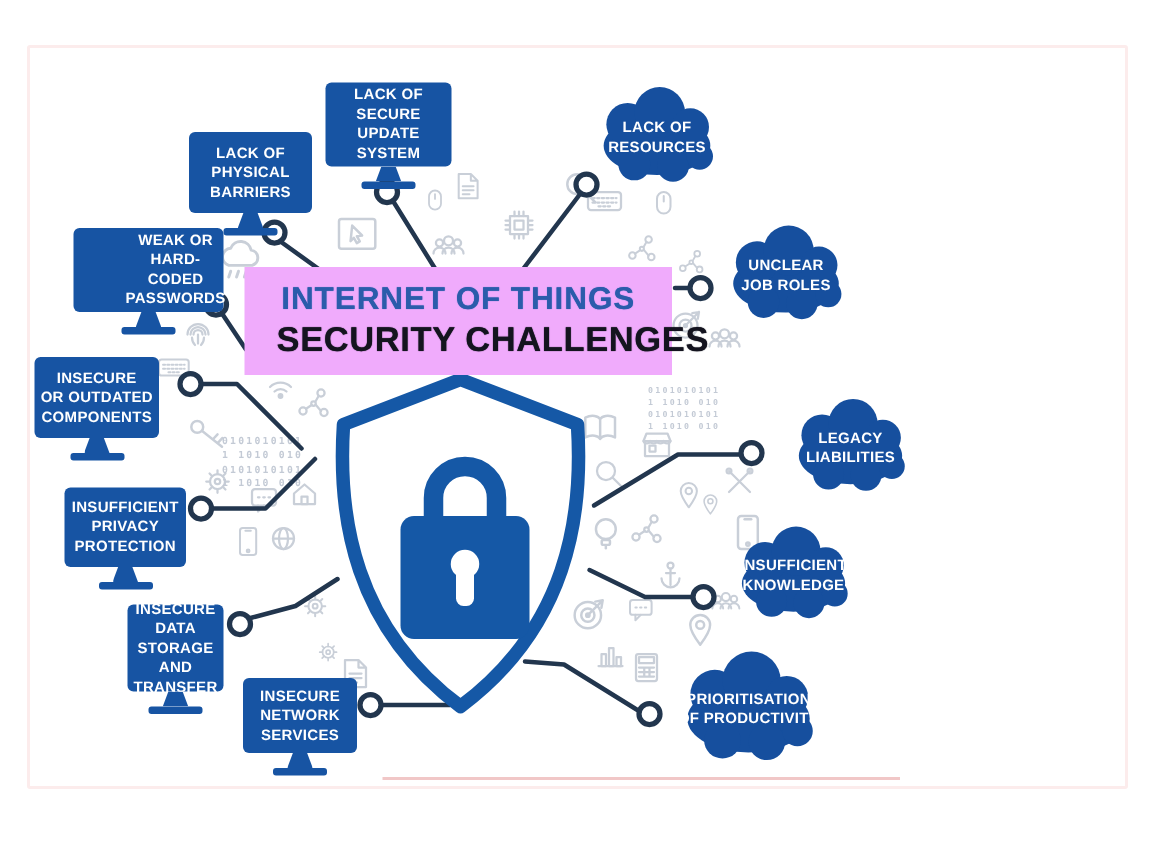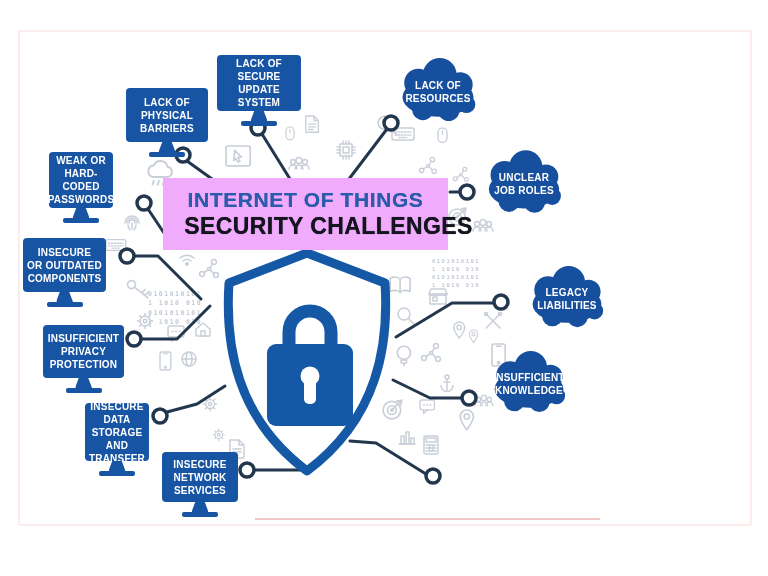--- a/index.html
+++ b/index.html
@@ -299,21 +299,21 @@
     <div class="t1">INTERNET OF THINGS</div>
     <div class="t2">SECURITY CHALLENGES</div>
   </div>
 
   <div class="monitor" style="left:126px;top:88px;width:82px;height:54px;">LACK OF
 PHYSICAL
 BARRIERS</div>
   <div class="monitor" style="left:217px;top:55px;width:84px;height:56px;">LACK OF
 SECURE UPDATE
 SYSTEM</div>
-  <div class="monitor" style="left:49px;top:152px;width:64px;height:56px;">WEAK OR
+  <div class="monitor" style="left:49px;top:152px;width:64px;height:56px;padding-left:36px;">WEAK OR
 HARD-CODED
 PASSWORDS</div>
   <div class="monitor" style="left:23px;top:238px;width:83px;height:54px;">INSECURE
 OR OUTDATED
 COMPONENTS</div>
   <div class="monitor" style="left:43px;top:325px;width:81px;height:53px;">INSUFFICIENT
 PRIVACY
 PROTECTION</div>
   <div class="monitor" style="left:65px;top:403px;width:64px;height:58px;margin-left:20px;">INSECURE DATA
 STORAGE AND
@@ -379,16 +379,31 @@
       <circle cx="75" cy="30" r="14"></circle>
           <circle cx="33" cy="58" r="12"></circle>
           <circle cx="62" cy="59" r="12"></circle>
           <circle cx="82" cy="52" r="10"></circle>
     </g>
       </svg>
     <div class="cloud-label">INSUFFICIENT
 KNOWLEDGE</div>
   </div>
 
+  <div class="cloud" style="left:448px;top:432px;width:102px;height:78px;">
+    <svg viewBox="0 0 100 72">
+        <g fill="#164f9e">
+      <ellipse cx="50" cy="44" rx="40" ry="22"></ellipse>
+          <circle cx="28" cy="28" r="16"></circle>
+          <circle cx="52" cy="19" r="19"></circle>
+      <circle cx="75" cy="30" r="14"></circle>
+          <circle cx="33" cy="58" r="12"></circle>
+          <circle cx="62" cy="59" r="12"></circle>
+          <circle cx="82" cy="52" r="10"></circle>
+    </g>
+      </svg>
+    <div class="cloud-label">PRIORITISATION
+OF PRODUCTIVITY</div>
+  </div>
 
   <div class="red-line"></div>
 
 </div>
 
 </body></html>

